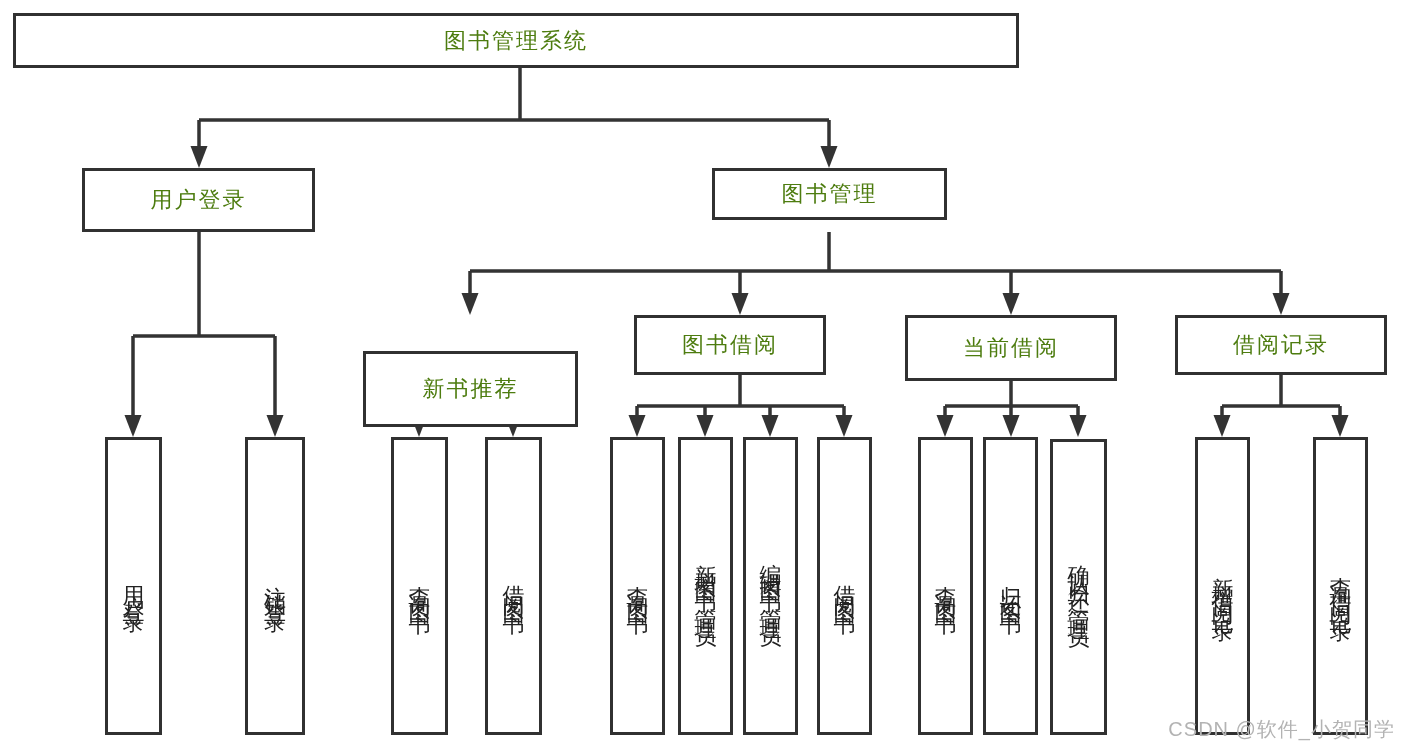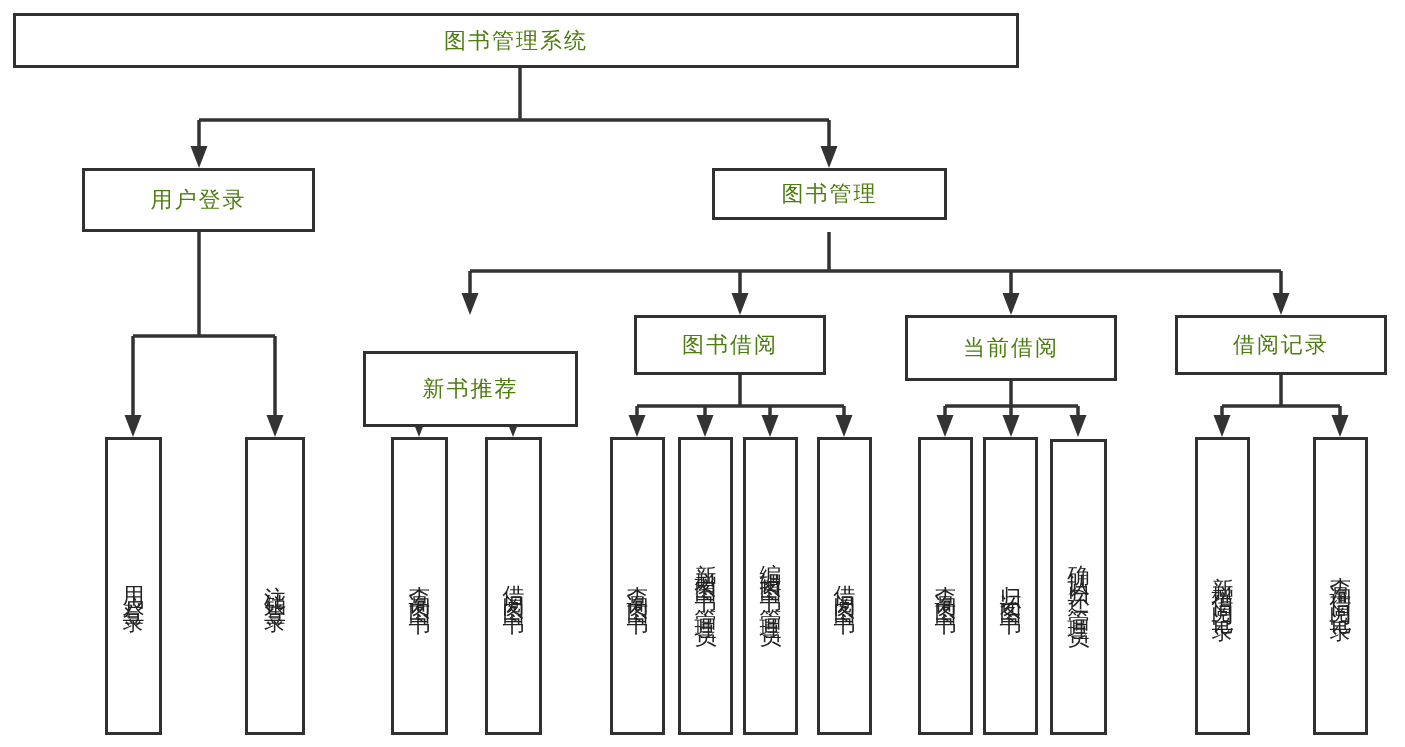--- a/index.html
+++ b/index.html
@@ -170,14 +170,15 @@
     <span>确认归还（管理员）</span>
   </div>
 
   <div class="node leaf" style="left:1195px; top:437px; width:55px; height:298px;">
     <span>新增借阅记录</span>
   </div>
   <div class="node leaf" style="left:1313px; top:437px; width:55px; height:298px;">
     <span>查询借阅记录</span>
   </div>
 
+  <div class="watermark">CSDN @软件_小贺同学</div>
 
 </div>
 
 </body></html>

